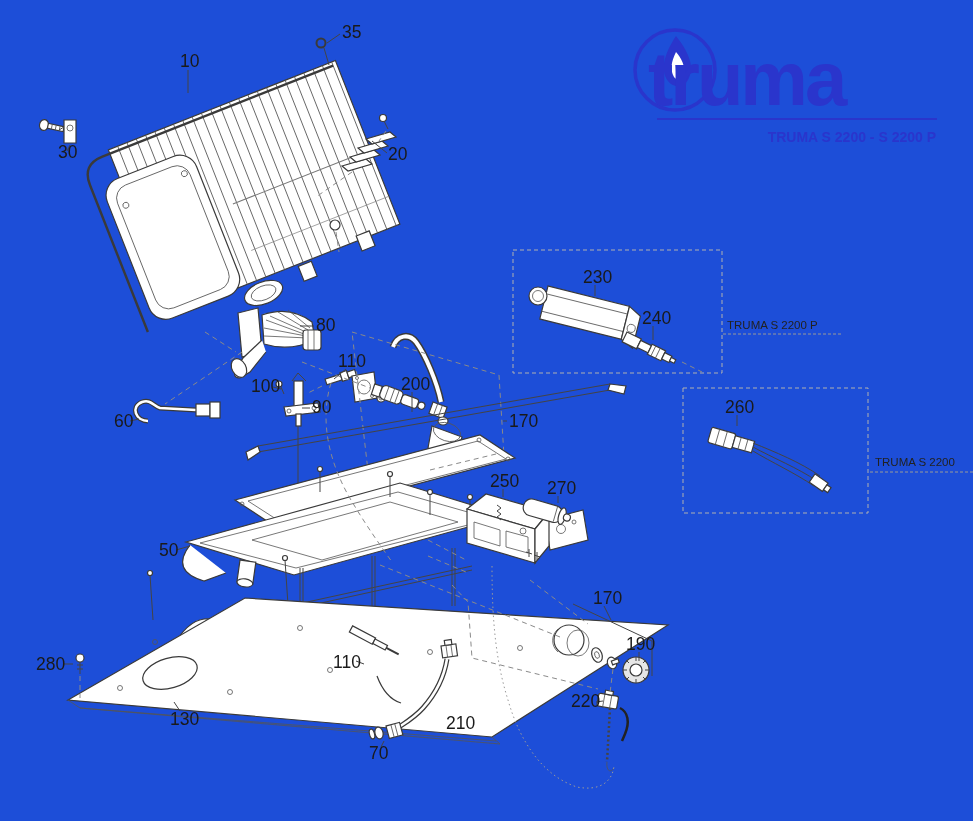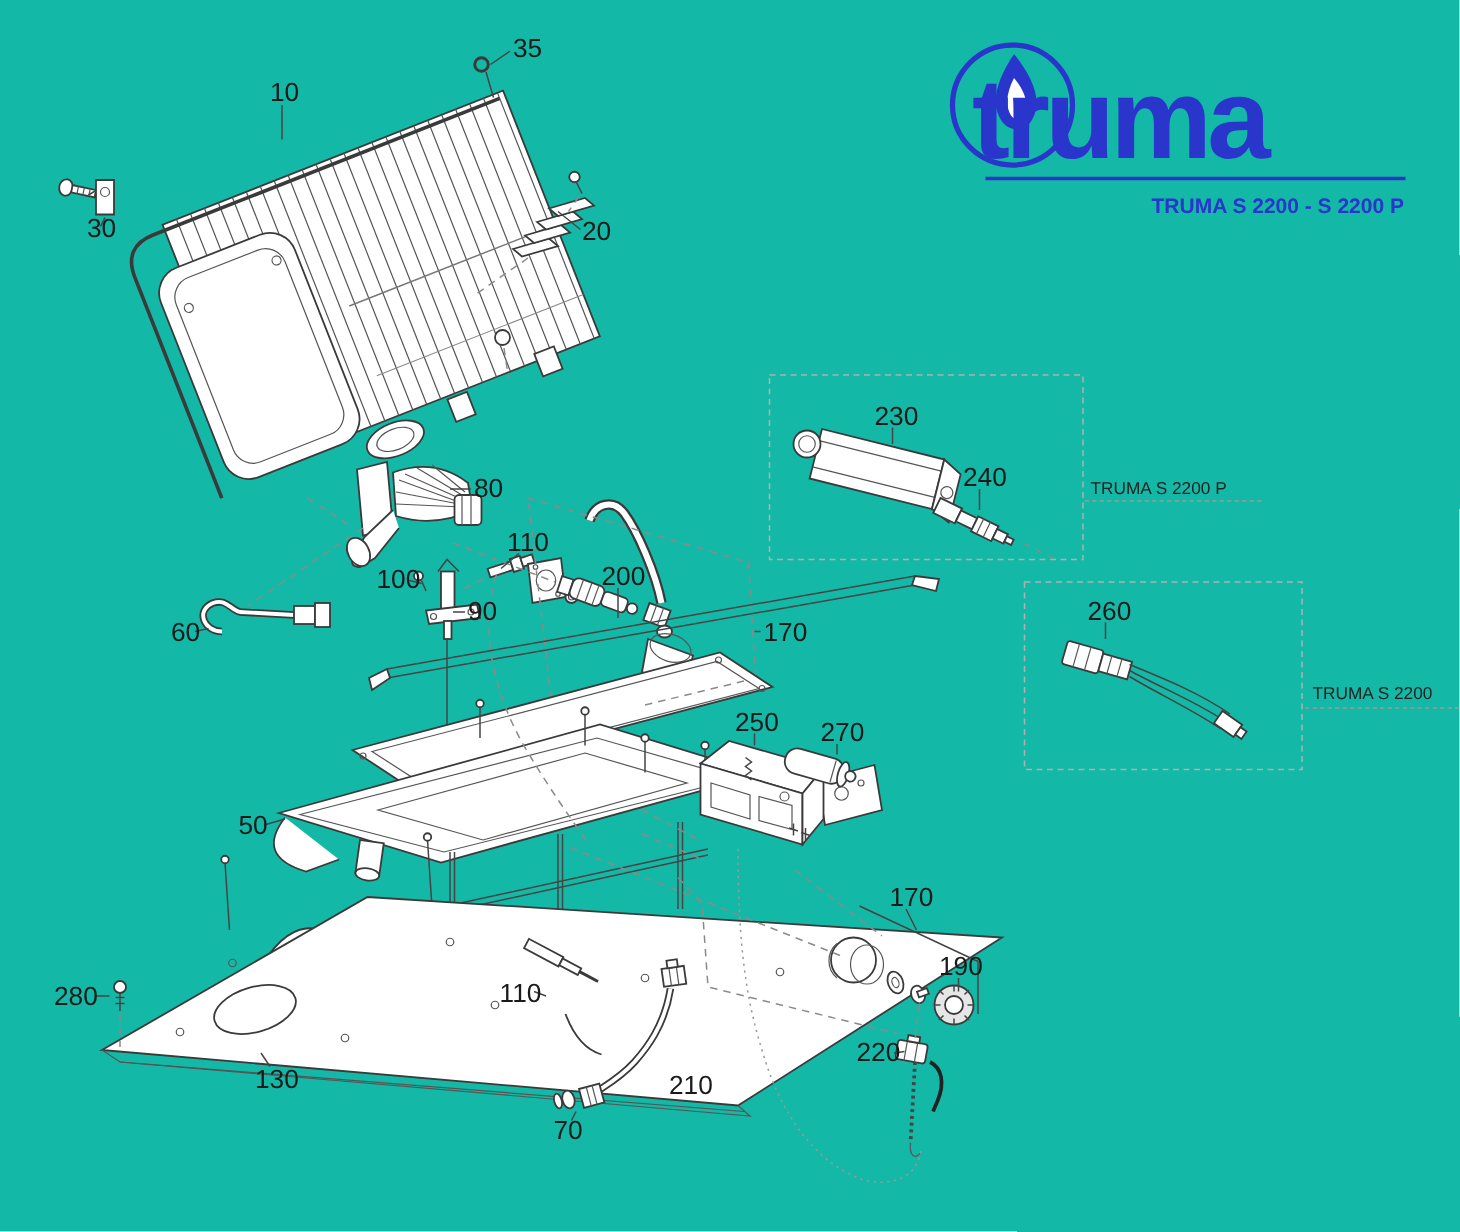--- a/index.html
+++ b/index.html
@@ -1,16 +1,16 @@
 <!DOCTYPE html>
 <html><head>
 <meta charset="utf-8">
 <style>
   html,body{margin:0;padding:0;background:#fff;}
-  .page{position:relative;width:973px;height:821px;background:#14b8a6;overflow:hidden;
+  .page{position:relative;width:973px;height:821px;background:#1d4ed8;overflow:hidden;
         font-family:"Liberation Sans", sans-serif;}
   svg{display:block;}
   svg text{font-family:"Liberation Sans", sans-serif;}
   .lbl{font-size:17.5px;fill:#1a1a1a;}
   .cap{font-size:11.5px;fill:#222;}
   .logo-word{font-size:76px;font-weight:bold;letter-spacing:-3px;}
   .subtitle{font-size:14px;font-weight:bold;}
   .ln{stroke:#444;stroke-width:1;fill:none;}
   .dash{stroke:#8a8a8a;stroke-width:1;fill:none;stroke-dasharray:5 4;}
   .dot{stroke:#9a9a9a;stroke-width:1;fill:none;stroke-dasharray:1.5 3;}

